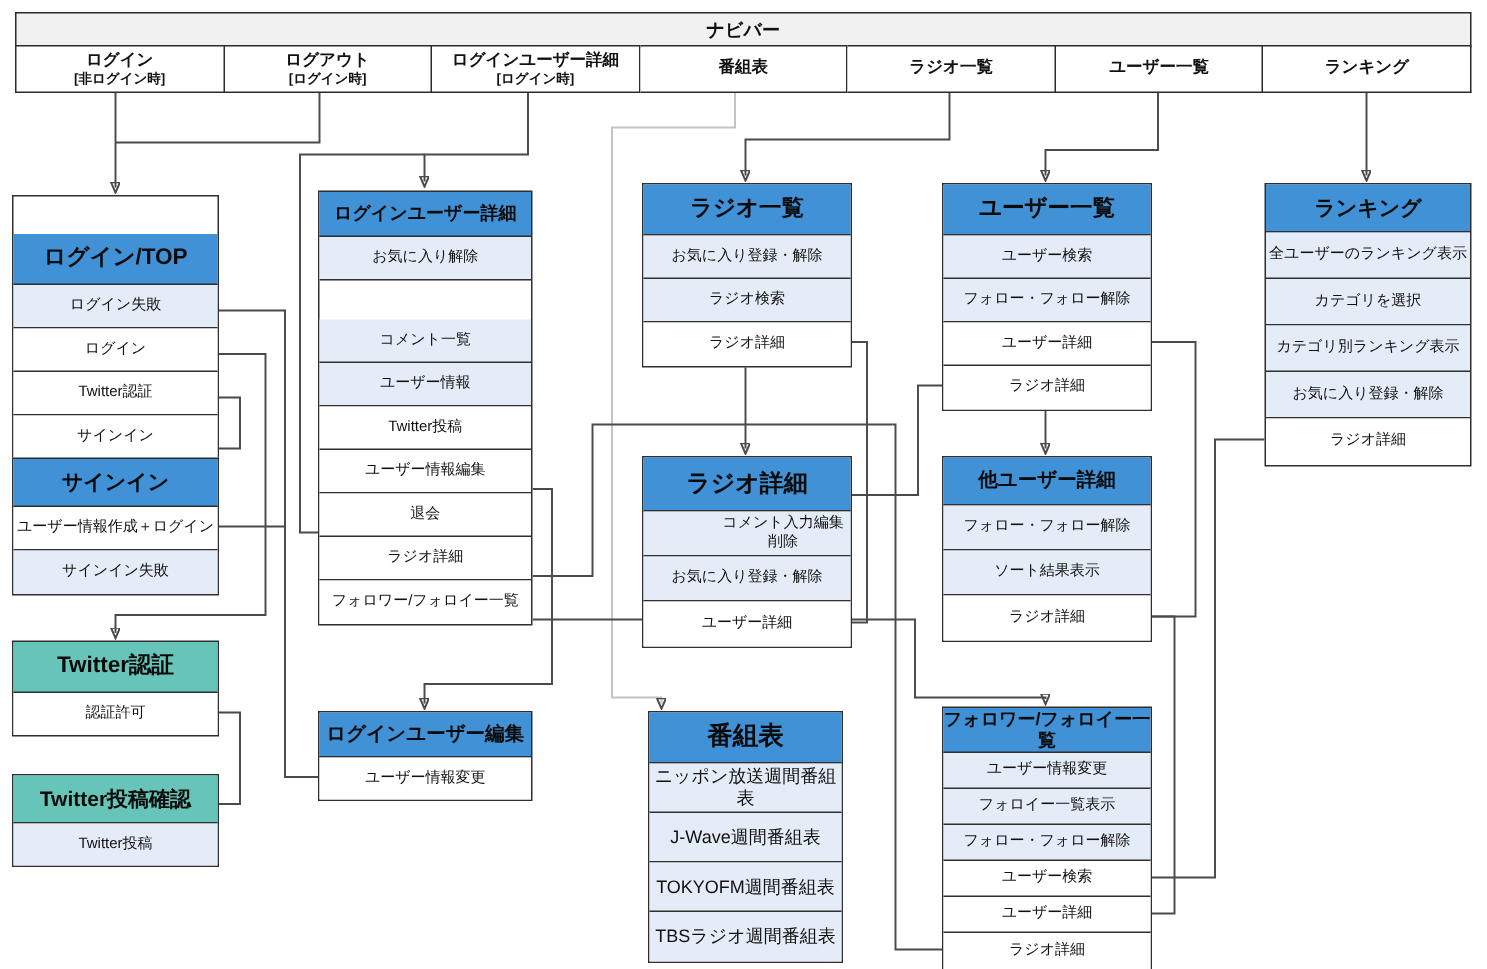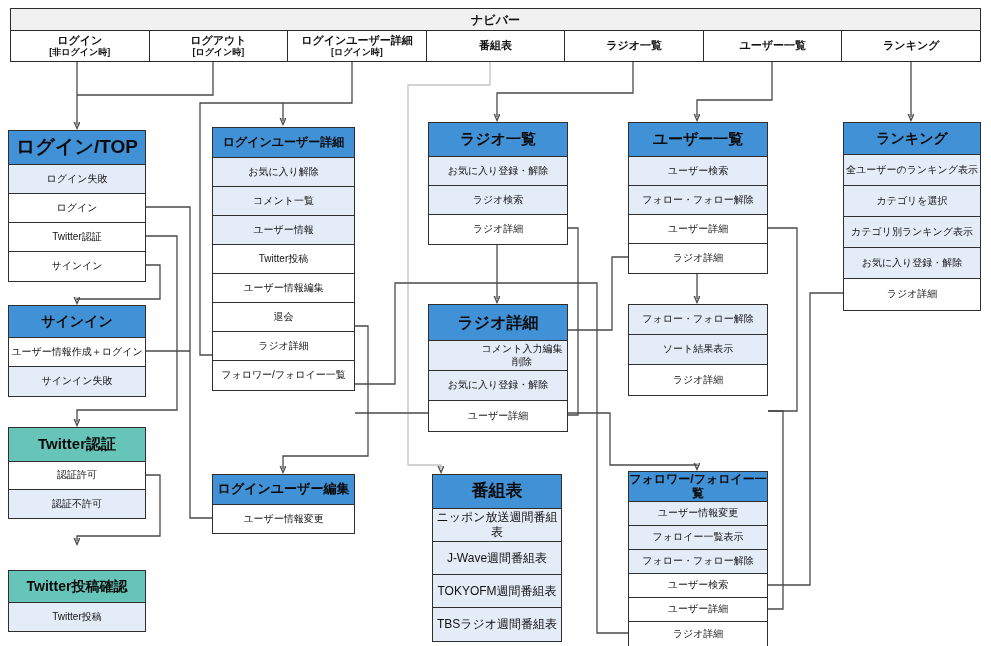--- a/index.html
+++ b/index.html
@@ -91,48 +91,47 @@
     </div>
     <div class="navcell">
       <span>ユーザー一覧</span>
     </div>
     <div class="navcell">
       <span>ランキング</span>
     </div>
   </div>
 
   <div class="box" style="left:8px;top:130px;width:138px;">
-    <div class="hd blue" style="height:34px;font-size:19px;">ログイン/TOP</div>
+    <div class="hd blue" style="height:34px;font-size:15px;margin-top:25px;">ログイン/TOP</div>
     <div class="row light" style="height:29px;">ログイン失敗</div>
     <div class="row" style="height:29px;">ログイン</div>
     <div class="row" style="height:29px;">Twitter認証</div>
     <div class="row" style="height:29px;">サインイン</div>
   </div>
 
   <div class="box" style="left:8px;top:305px;width:138px;">
     <div class="hd blue" style="height:32px;font-size:14px;">サインイン</div>
     <div class="row" style="height:29px;text-align:right;">ユーザー情報作成＋ログイン</div>
     <div class="row light" style="height:29px;font-family:Liberation Serif, serif;">サインイン失敗</div>
   </div>
 
   <div class="box" style="left:8px;top:427px;width:138px;">
     <div class="hd teal" style="height:34px;font-size:15px;">Twitter認証</div>
     <div class="row" style="height:28px;">認証許可</div>
-    <div class="row light" style="height:28px;">認証不許可</div>
   </div>
 
-  <div class="box" style="left:8px;top:570px;width:138px;">
+  <div class="box" style="left:8px;top:516px;width:138px;">
     <div class="hd teal" style="height:32px;font-size:14px;">Twitter投稿確認</div>
     <div class="row light" style="height:28px;">Twitter投稿</div>
   </div>
 
   <div class="box" style="left:212px;top:127px;width:143px;">
     <div class="hd blue" style="height:30px;font-size:12px;">ログインユーザー詳細</div>
     <div class="row light" style="height:29px;">お気に入り解除</div>
-    <div class="row light" style="height:29px;">コメント一覧</div>
+    <div class="row light" style="height:29px;margin-top:26px;">コメント一覧</div>
     <div class="row light" style="height:29px;">ユーザー情報</div>
     <div class="row" style="height:29px;">Twitter投稿</div>
     <div class="row" style="height:29px;">ユーザー情報編集</div>
     <div class="row" style="height:29px;">退会</div>
     <div class="row" style="height:29px;">ラジオ詳細</div>
     <div class="row" style="height:29px;">フォロワー/フォロイー一覧</div>
   </div>
 
   <div class="box" style="left:212px;top:474px;width:143px;">
     <div class="hd blue" style="height:30px;font-size:13px;">ログインユーザー編集</div>
@@ -163,20 +162,21 @@
 
   <div class="box" style="left:628px;top:122px;width:140px;">
     <div class="hd blue" style="height:34px;font-size:15px;">ユーザー一覧</div>
     <div class="row light" style="height:29px;">ユーザー検索</div>
     <div class="row light" style="height:29px;">フォロー・フォロー解除</div>
     <div class="row" style="height:29px;">ユーザー詳細</div>
     <div class="row" style="height:29px;">ラジオ詳細</div>
   </div>
 
   <div class="box" style="left:628px;top:304px;width:140px;">
+    <div class="hd blue" style="height:32px;font-size:13px;">他ユーザー詳細</div>
     <div class="row light" style="height:30px;">フォロー・フォロー解除</div>
     <div class="row light" style="height:30px;">ソート結果表示</div>
     <div class="row" style="height:30px;">ラジオ詳細</div>
   </div>
 
   <div class="box" style="left:628px;top:471px;width:140px;">
     <div class="hd blue" style="height:30px;font-size:12px;">フォロワー/フォロイー一覧</div>
     <div class="row light" style="height:24px;">ユーザー情報変更</div>
     <div class="row light" style="height:24px;">フォロイー一覧表示</div>
     <div class="row light" style="height:24px;">フォロー・フォロー解除</div>

